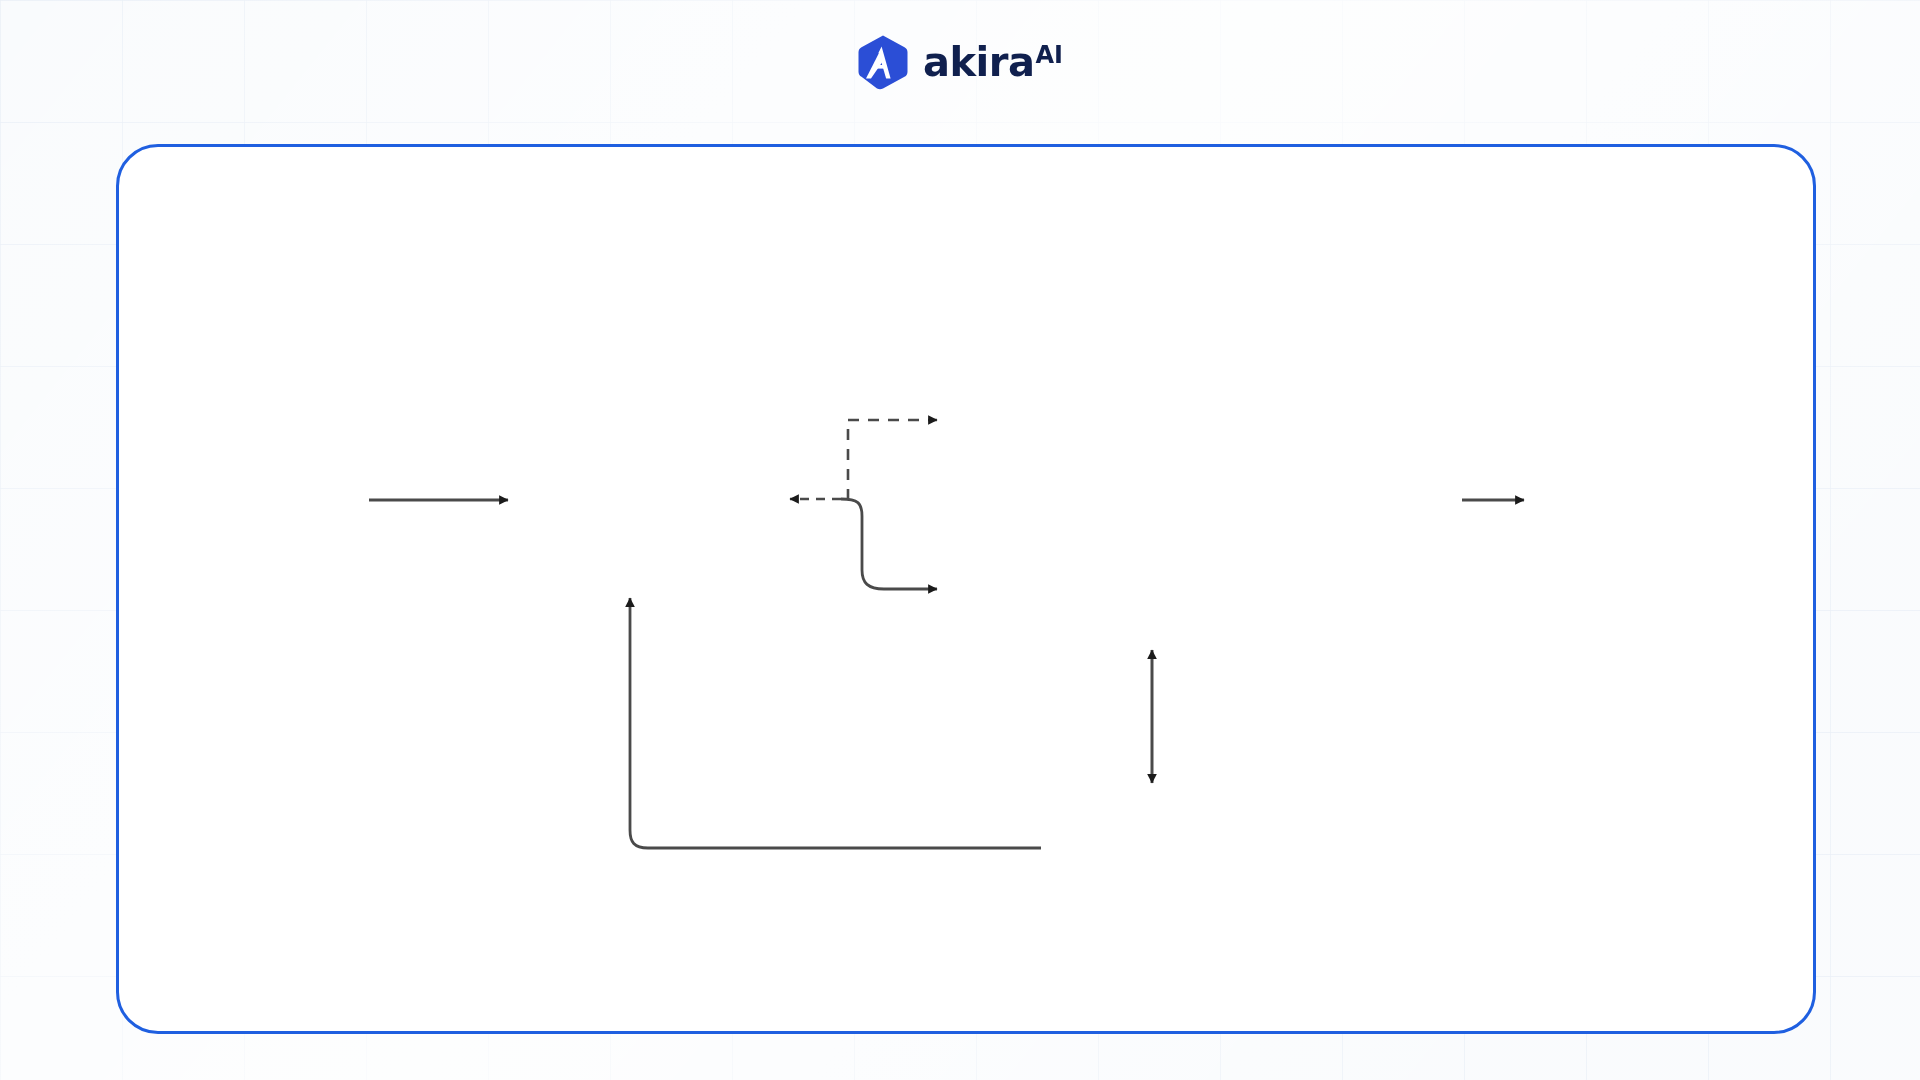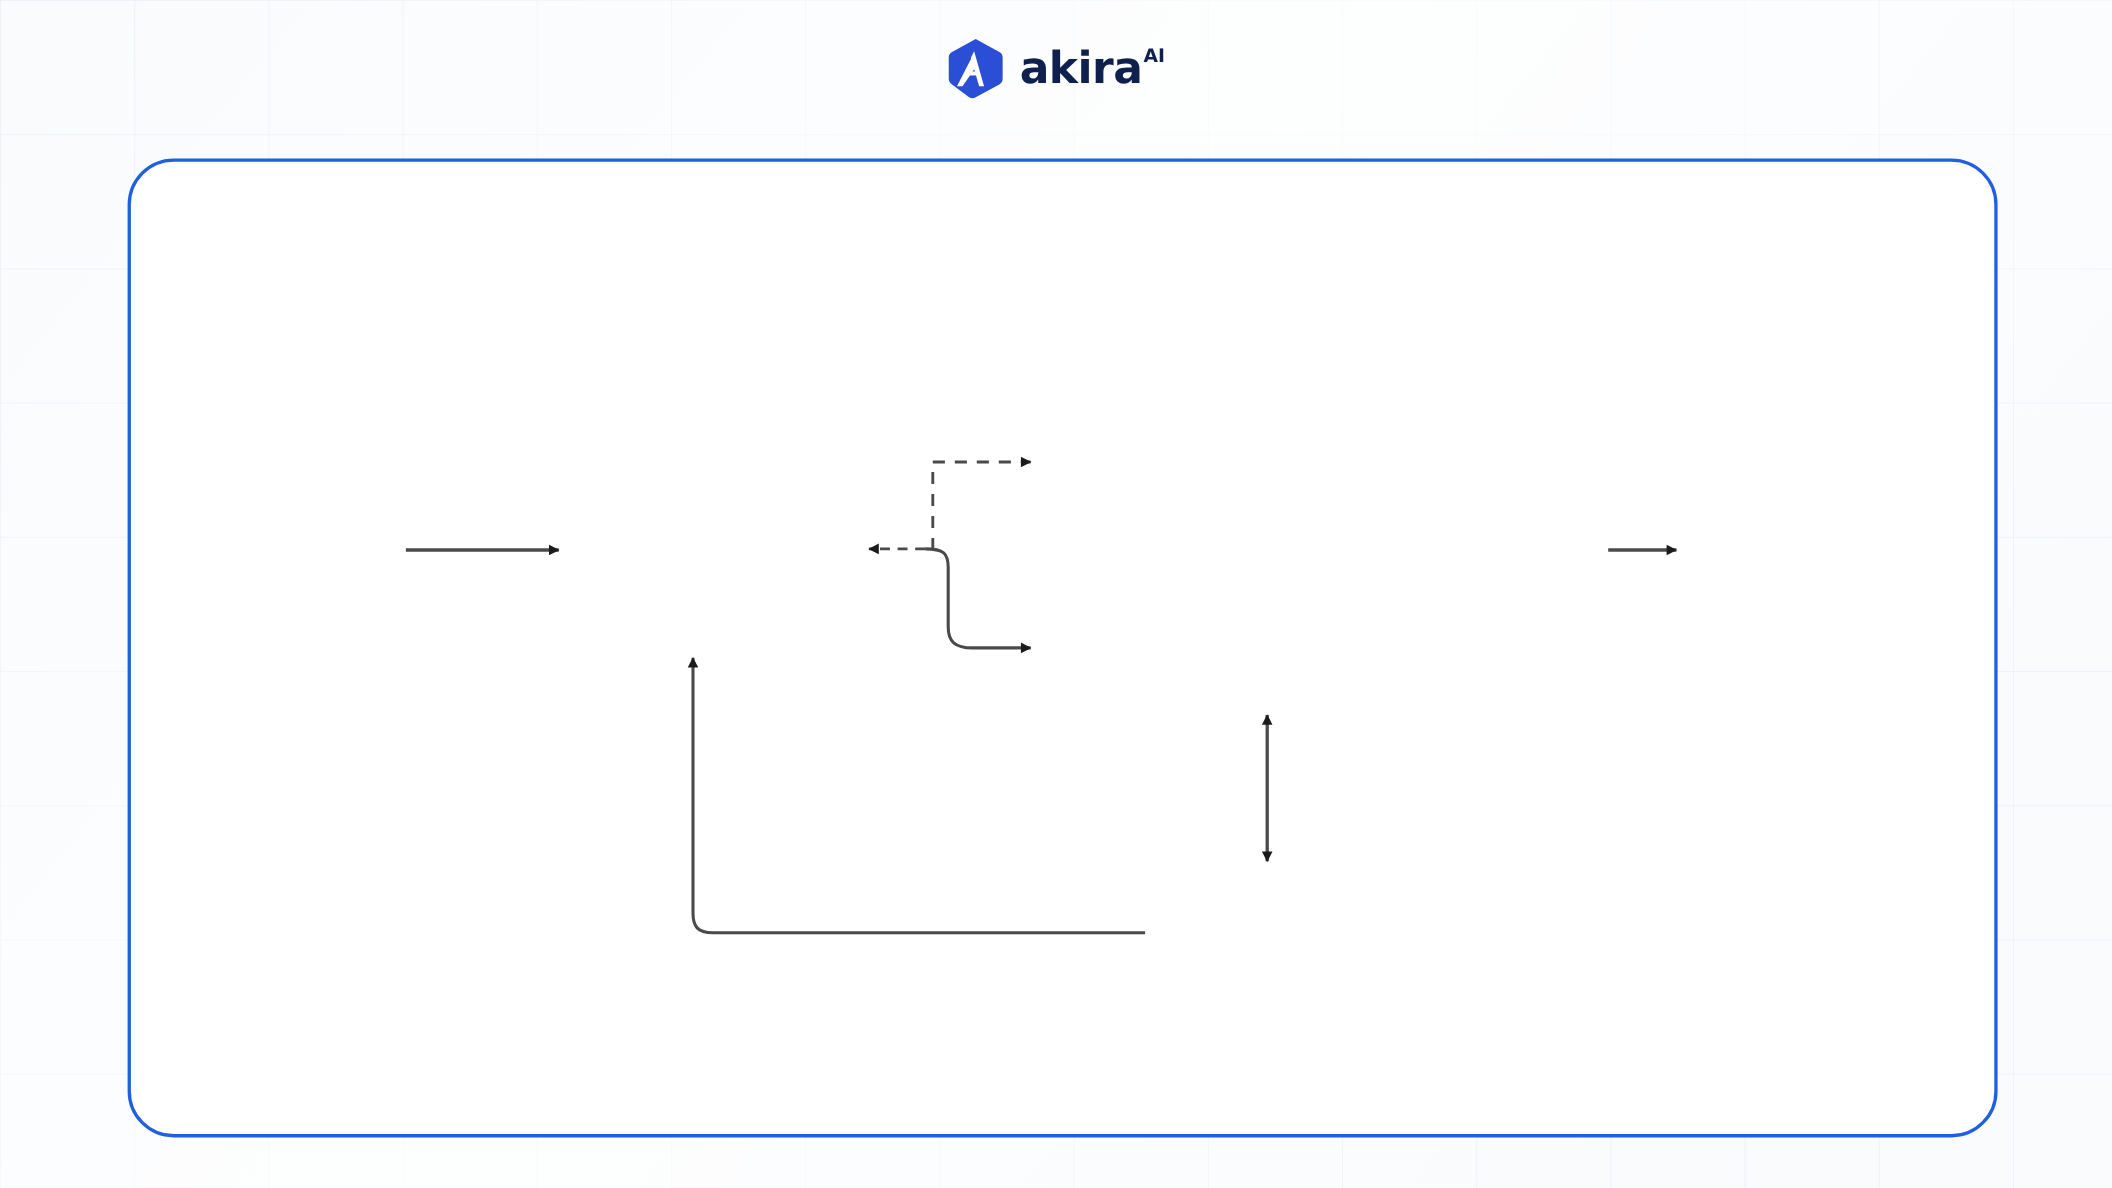--- a/index.html
+++ b/index.html
@@ -46,21 +46,21 @@
     font-family: "DejaVu Sans", sans-serif;
     font-weight: bold;
     color: #10204e;
   }
   #logo-word {
     font-size: 40px;
     letter-spacing: -0.5px;
     line-height: 1;
   }
   #logo-sup {
-    font-size: 17px;
+    font-size: 24px;
     line-height: 1;
     margin-top: 1px;
     margin-left: 1px;
     letter-spacing: 0px;
   }
 
   
   #card {
     position: absolute;
     left: 116px; top: 144px;

